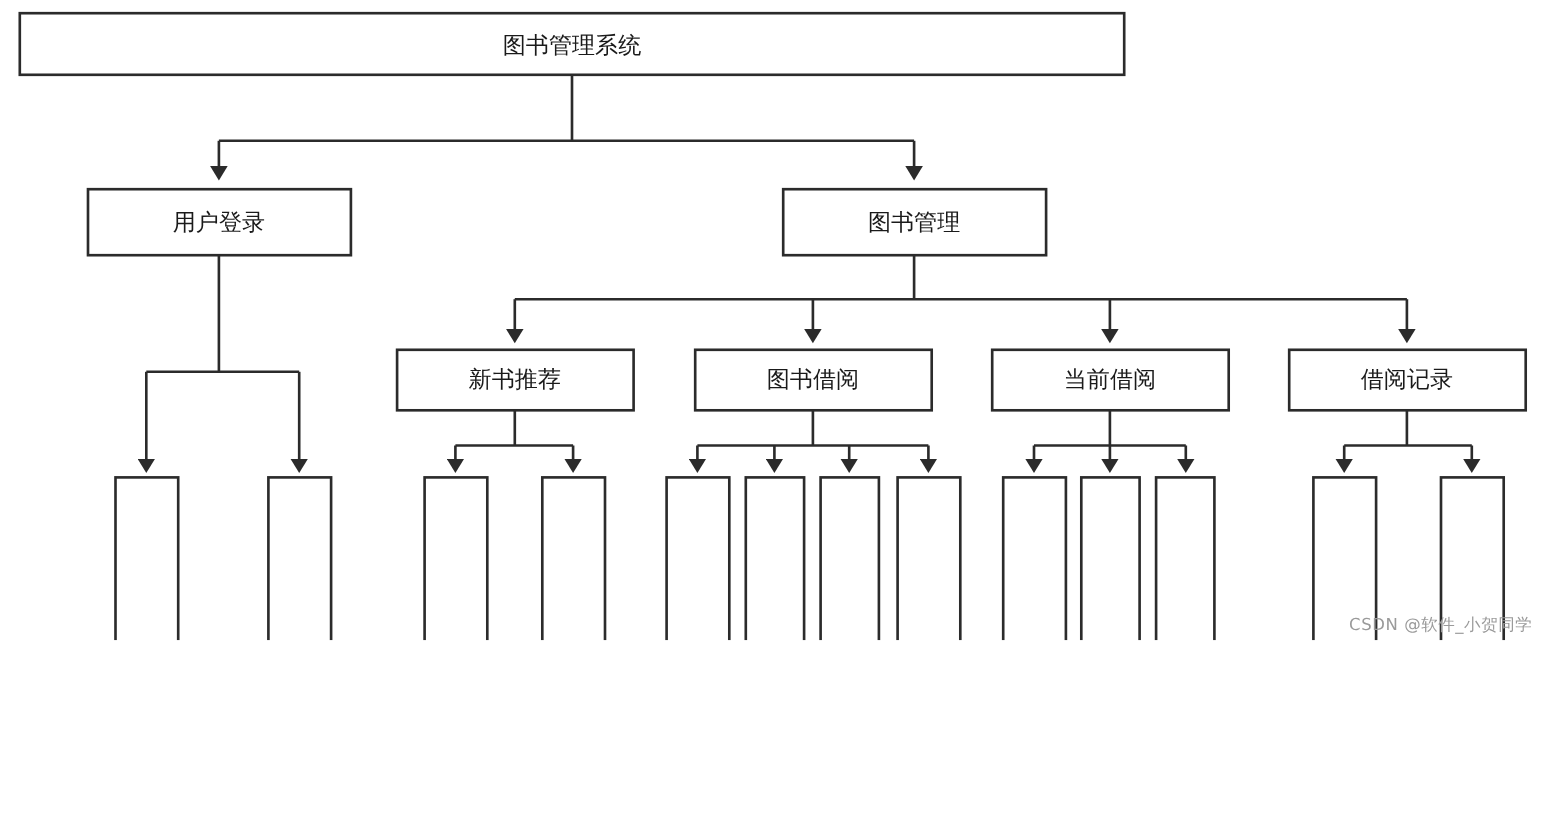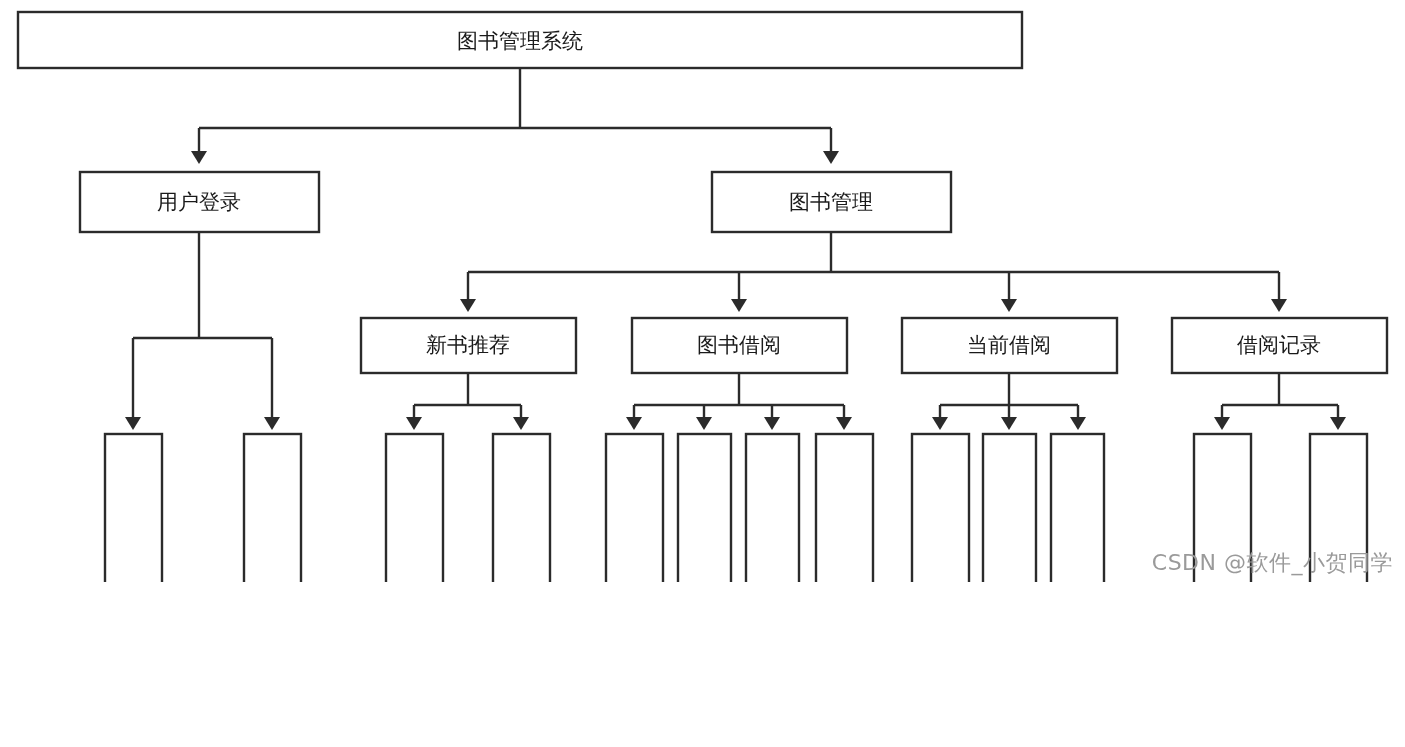--- a/index.html
+++ b/index.html
@@ -59,21 +59,21 @@
     letter-spacing: 2px;
     line-height: 1;
     white-space: nowrap;
     pointer-events: none;
   }
   .watermark {
     position: absolute;
     right: 12px;
     bottom: 4px;
     font-family: "DejaVu Sans", "Liberation Sans", sans-serif;
-    font-size: 22px;
+    font-size: 15px;
     color: #9a9a9a;
     white-space: nowrap;
     letter-spacing: 0.5px;
   }
 </style>
 </head>
 <body>
 
 <div id="stage">
 

